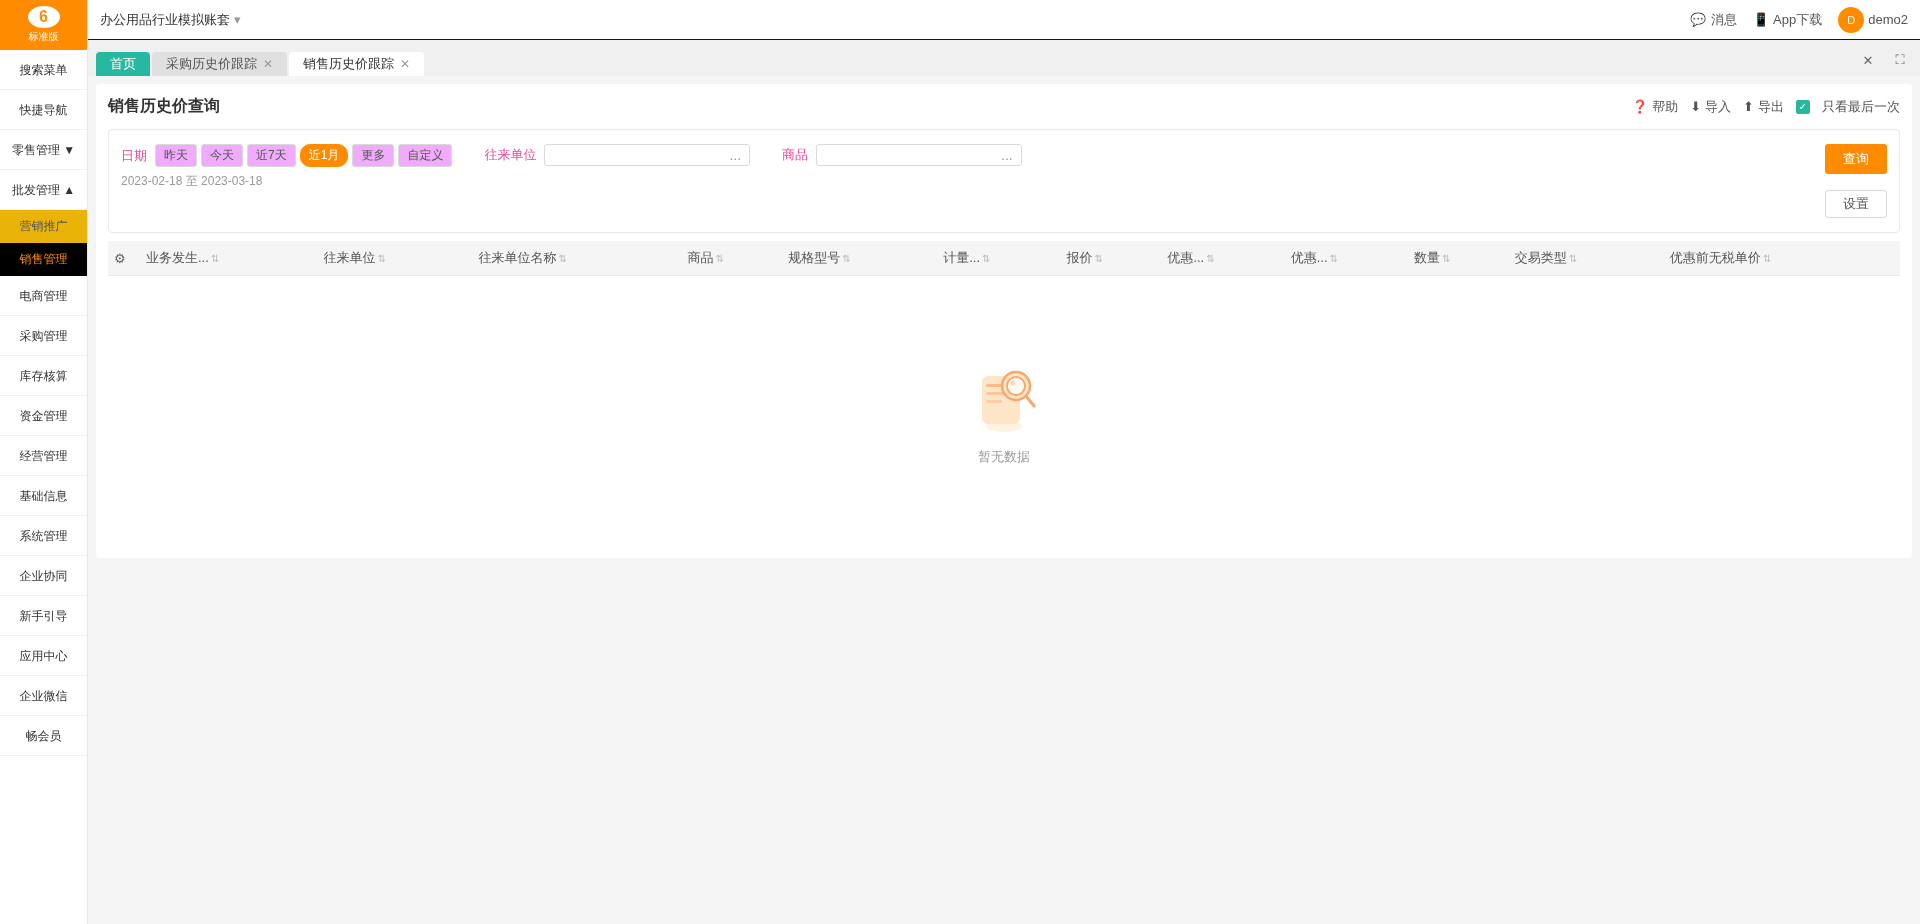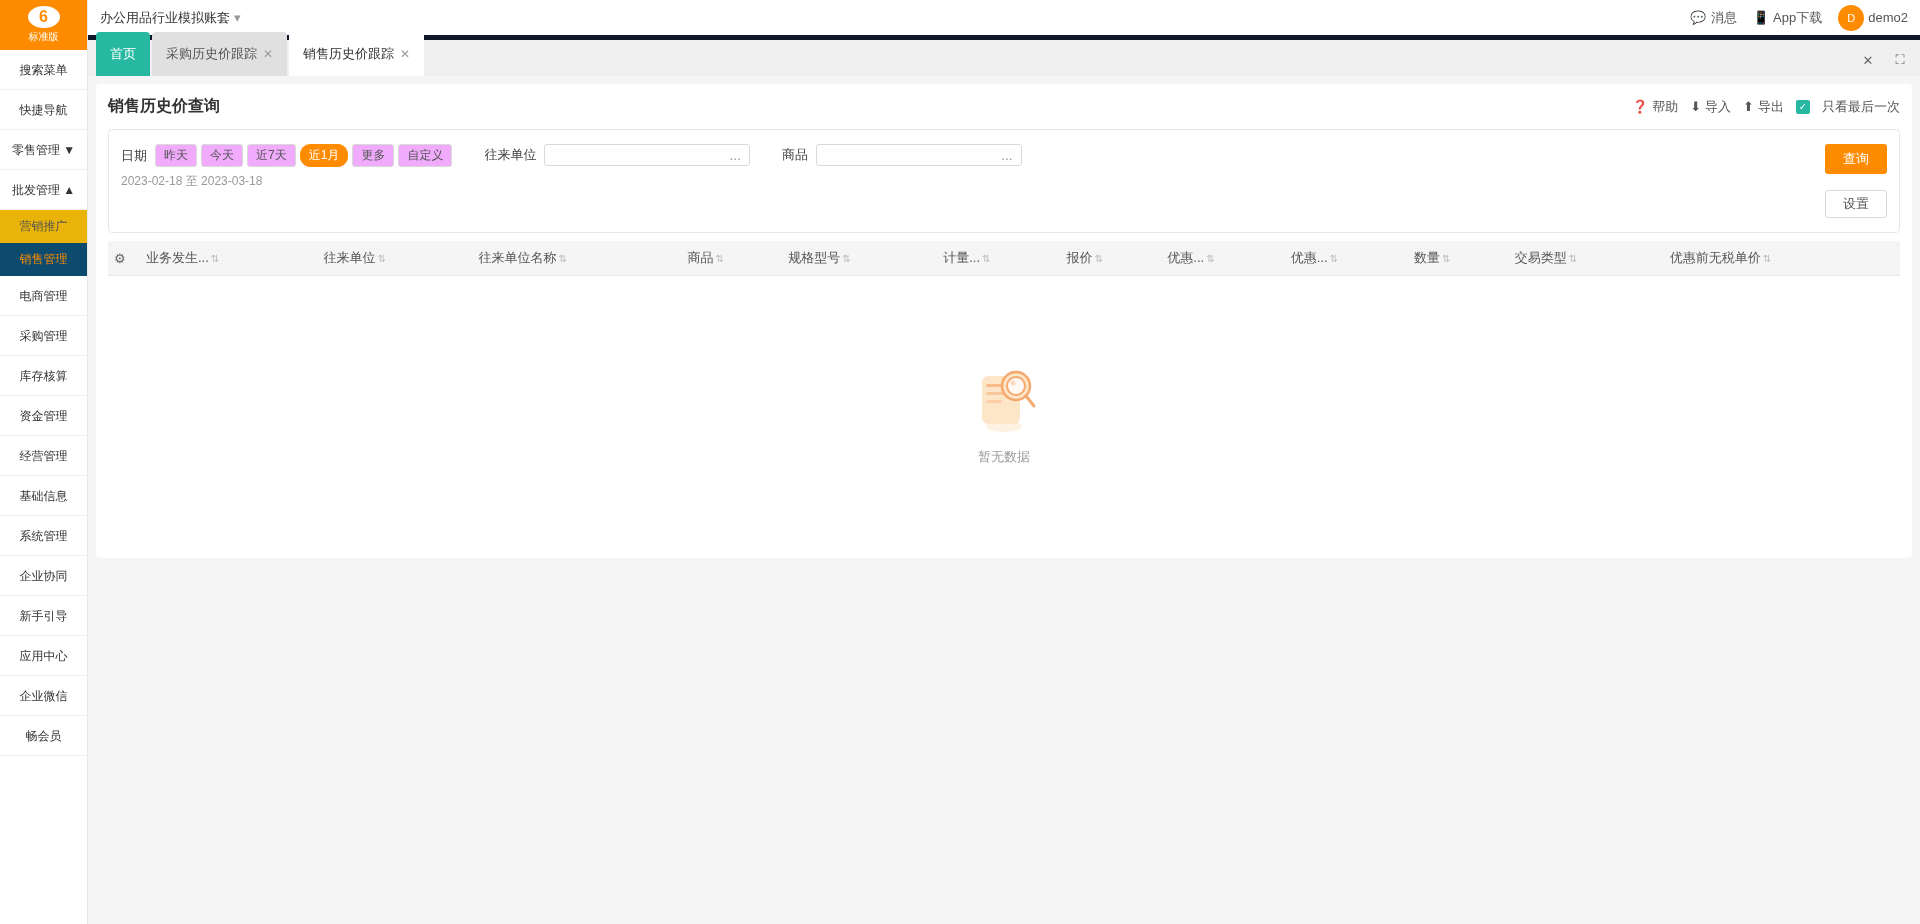--- a/index.html
+++ b/index.html
@@ -11,43 +11,43 @@
     .sidebar-logo .logo-icon { width: 32px; height: 32px; background: #fff; border-radius: 50%; display: flex; align-items: center; justify-content: center; font-size: 16px; color: #ff8c00; font-weight: bold; }
     .sidebar-logo .logo-text { color: #fff; font-size: 10px; margin-top: 2px; }
     .sidebar-item { padding: 10px 4px; text-align: center; cursor: pointer; color: #333; font-size: 12px; border-bottom: 1px solid #f0f0f0; }
     .sidebar-item .item-label { display: block; margin-top: 2px; }
     .sidebar-subsection { background: #eab308; padding: 8px 4px; text-align: center; font-size: 12px; color: #555; cursor: pointer; }
 
     
     .main { flex: 1; display: flex; flex-direction: column; overflow: hidden; }
 
     
-    .topbar { height: 40px; background: #fff; border-bottom: 5px solid #0f172a; display: flex; align-items: center; padding: 0 12px; gap: 8px; }
+    .topbar { height: 40px; background: #fff; border-bottom: 1px solid #0f172a; display: flex; align-items: center; padding: 0 12px; gap: 8px; }
     .topbar-title { font-size: 13px; color: #333; flex: 1; display: flex; align-items: center; gap: 4px; }
     .topbar-dropdown { color: #999; cursor: pointer; }
     .topbar-actions { display: flex; align-items: center; gap: 16px; color: #555; font-size: 13px; }
     .topbar-action { display: flex; align-items: center; gap: 4px; cursor: pointer; }
     .user-avatar { width: 26px; height: 26px; border-radius: 50%; background: #ff8c00; display: flex; align-items: center; justify-content: center; color: #fff; font-size: 11px; }
-    .tab { height: 44px; padding: 0 14px; display: flex; align-items: center; gap: 6px; cursor: pointer; font-size: 13px; border-radius: 4px 4px 0 0; background: #e0e0e0; color: #555; }
+    .tab { height: 24px; padding: 0 14px; display: flex; align-items: center; gap: 6px; cursor: pointer; font-size: 13px; border-radius: 4px 4px 0 0; background: #e0e0e0; color: #555; }
     .tab.active { background: #fff; color: #333; font-weight: 500; }
     .tab .tab-close { color: #999; font-size: 12px; cursor: pointer; }
     .tab-home { background: #26b8a0; color: #fff; }
     .tab-ctrl-btn { width: 24px; height: 24px; display: flex; align-items: center; justify-content: center; cursor: pointer; color: #666; border-radius: 3px; }
 
     
     .content { flex: 1; background: #f5f5f5; padding: 8px; overflow-y: auto; }
     .page-card { background: #fff; border-radius: 4px; padding: 12px; }
     .page-header { display: flex; align-items: center; justify-content: space-between; margin-bottom: 12px; }
     .page-title { font-size: 16px; font-weight: 600; color: #333; }
     .page-header-actions { display: flex; align-items: center; gap: 12px; font-size: 13px; color: #555; }
     .page-header-action { display: flex; align-items: center; gap: 4px; cursor: pointer; }
     .checkbox-label { display: flex; align-items: center; gap: 12px; cursor: pointer; }
     .checkbox-checked { width: 14px; height: 14px; background: #26b8a0; border-radius: 2px; display: flex; align-items: center; justify-content: center; }
     .checkbox-checked::after { content: '✓'; color: #fff; font-size: 10px; }
-    .filter-label { color: #404040; font-size: 13px; white-space: nowrap; }
+    .filter-label { color: #ec4899; font-size: 13px; white-space: nowrap; }
     .date-buttons { display: flex; gap: 4px; align-items: center; }
     .date-btn { padding: 2px 8px; border: 1px solid #d9d9d9; border-radius: 3px; cursor: pointer; font-size: 12px; color: #555; background: #f0abfc; }
     .date-btn.active { background: #ff8c00; color: #fff; border-color: #ff8c00; border-radius: 10px; }
     .date-range-text { font-size: 12px; color: #999; margin-top: 2px; }
     .filter-input-wrap { display: flex; align-items: center; border: 1px solid #d9d9d9; border-radius: 3px; padding: 2px 8px; background: #fff; min-width: 180px; }
     .filter-input { border: none; outline: none; font-size: 13px; flex: 1; color: #333; background: transparent; }
     .filter-dots { color: #999; cursor: pointer; font-size: 14px; }
     .query-btn { padding: 6px 18px; background: #ff8c00; color: #fff; border: none; border-radius: 3px; cursor: pointer; font-size: 13px; }
     .setting-btn { padding: 4px 12px; background: #fff; color: #555; border: 1px solid #d9d9d9; border-radius: 3px; cursor: pointer; font-size: 13px; }
     .filter-row { display: flex; align-items: flex-start; gap: 16px; padding: 4px 0; }
@@ -83,21 +83,21 @@
   </div>
   <div class="sidebar-item">
     <span class="item-label"><span>零售管理</span> <span>▼</span></span>
   </div>
   <div class="sidebar-item">
     <span class="item-label"><span>批发管理</span> <span>▲</span></span>
   </div>
   <div class="sidebar-subsection">
     <span>营销推广</span>
   </div>
-  <div class="sidebar-subsection active" style="color:#ff8c00;background:#0c4a6e;">
+  <div class="sidebar-subsection active" style="color:#ff8c00;background:#000000;">
     <span>销售管理</span>
   </div>
   <div class="sidebar-item">
     <span class="item-label">电商管理</span>
   </div>
   <div class="sidebar-item">
     <span class="item-label">采购管理</span>
   </div>
   <div class="sidebar-item">
     <span class="item-label">库存核算</span>

